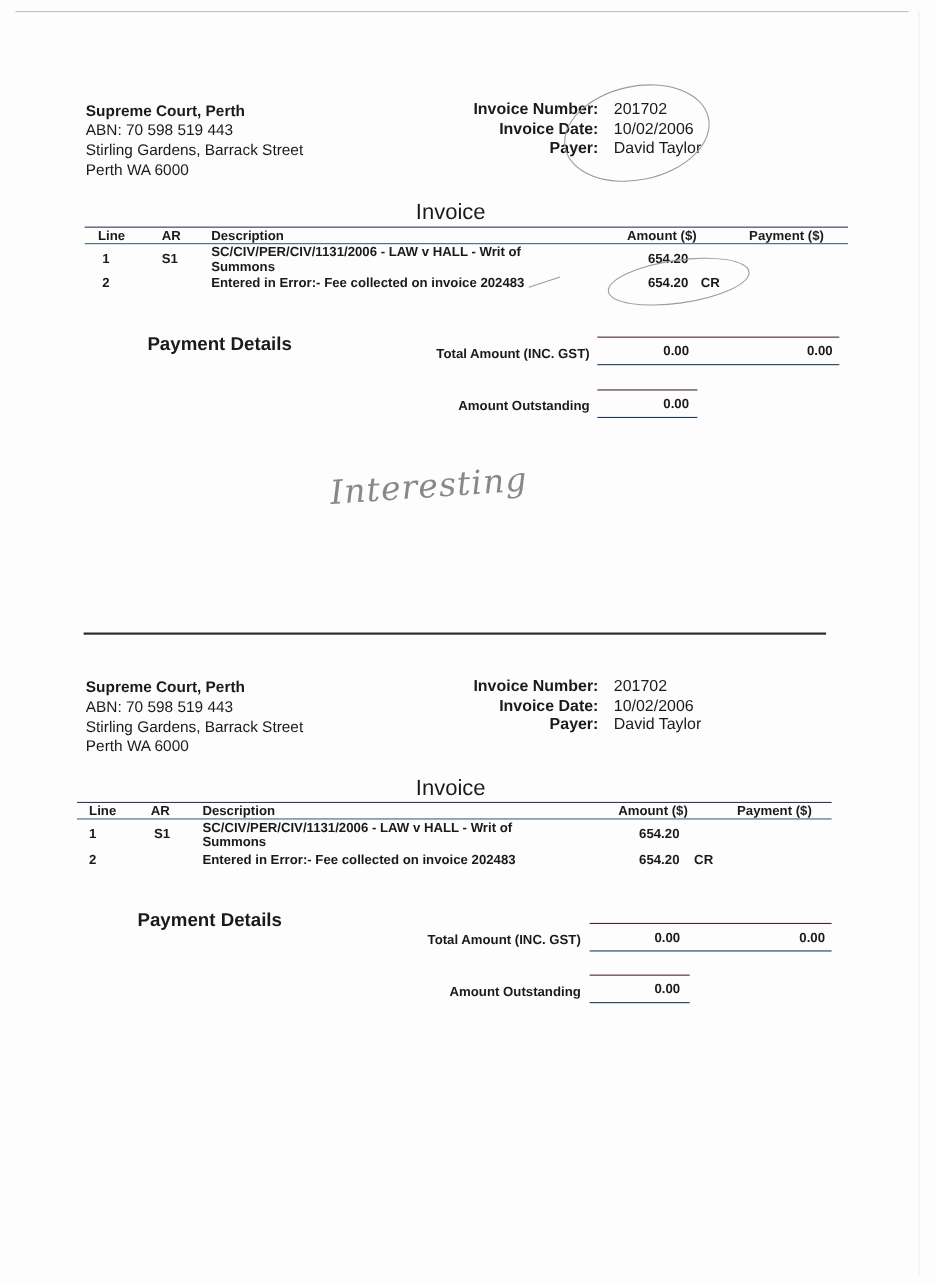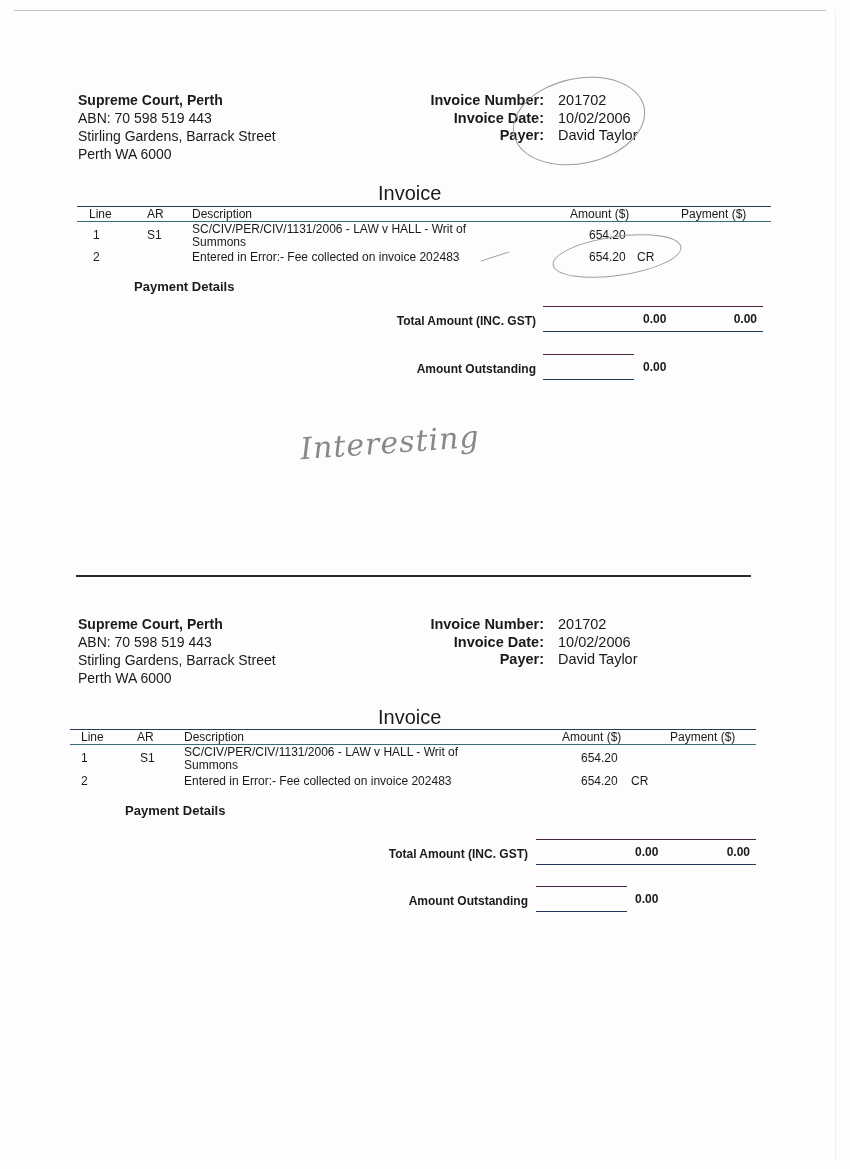--- a/index.html
+++ b/index.html
@@ -8,26 +8,26 @@
   .topline { position:absolute; left:14px; top:10px; width:812px; height:1px; background:#c8c0c8; }
   .rightedge { position:absolute; right:14px; top:10px; width:1px; height:1150px; background:#eee; }
   .inv { position:absolute; left:0; width:850px; }
   .from { position:absolute; font-size:14px; line-height:18px; }
   .from .name { font-weight:bold; }
   .meta { position:absolute; font-size:14.5px; line-height:17.5px; }
   .meta .row { display:flex;align-items:center; }
   .meta .lbl { width:125px; text-align:right; font-weight:bold; padding-right:14px; }
   .title { position:absolute; font-size:20px; }
   .thead { position:absolute; height:14px; font-size:12px; border-top:1.5px solid #2c3a55; border-bottom:1.5px solid #3a6b78; }
-  .thead span, .trow span { position:absolute; white-space:nowrap; }
+  .thead span, .trow span { position:absolute; white-space:nowrap;font-weight:bold; }
   .trow { position:absolute; font-size:12px; line-height:13px; }
-  .paydet { position:absolute; font-size:13px; font-weight:bold; }
+  .paydet { position:absolute; font-size:17px; font-weight:bold;margin-top:24px; }
   .totlbl { position:absolute; font-size:12px; font-weight:bold; text-align:right; }
   .totbox { position:absolute; border-top:1.5px solid #4a2040; border-bottom:1.5px solid #1f3a5a; font-size:12px; font-weight:bold; }
-  .totbox span { position:absolute; top:5px;margin-left:40px; }
+  .totbox span { position:absolute; top:5px; }
   .separator { position:absolute; left:76px; top:575px; width:675px; height:2px; background:#2a2a35; }
   .pencil { position:absolute; border:1px solid #9a9aa8; border-radius:50%; }
   .handwriting { position:absolute; font-family:"DejaVu Serif", serif; font-style:italic; font-size:30px; color:#888; letter-spacing:1px; }
 </style>
 </head>
 <body>
 
 <div class="topline"></div>
 <div class="rightedge"></div>
 

